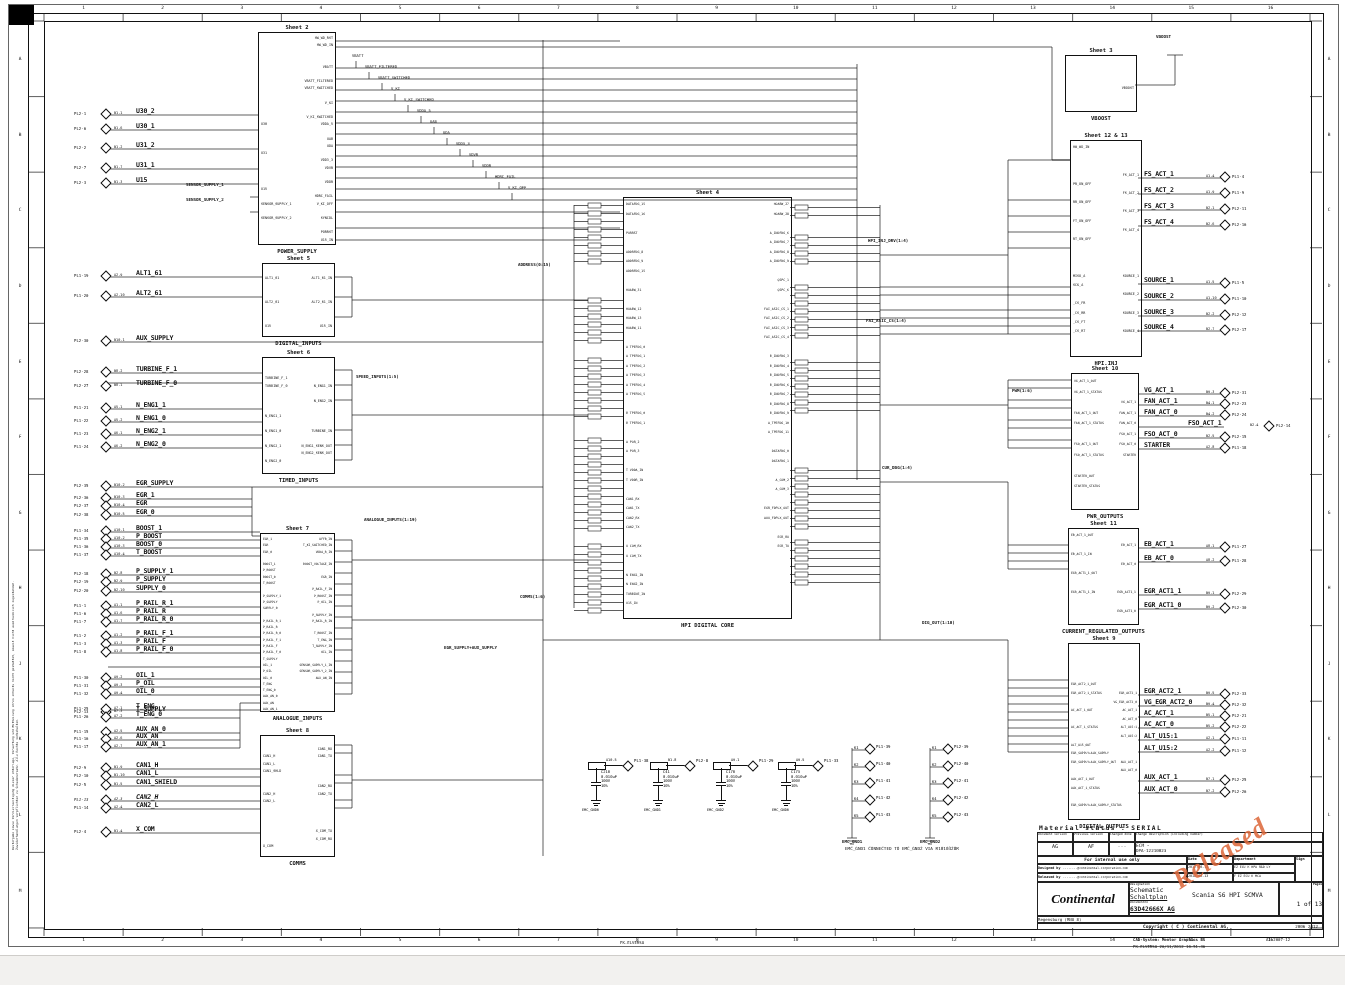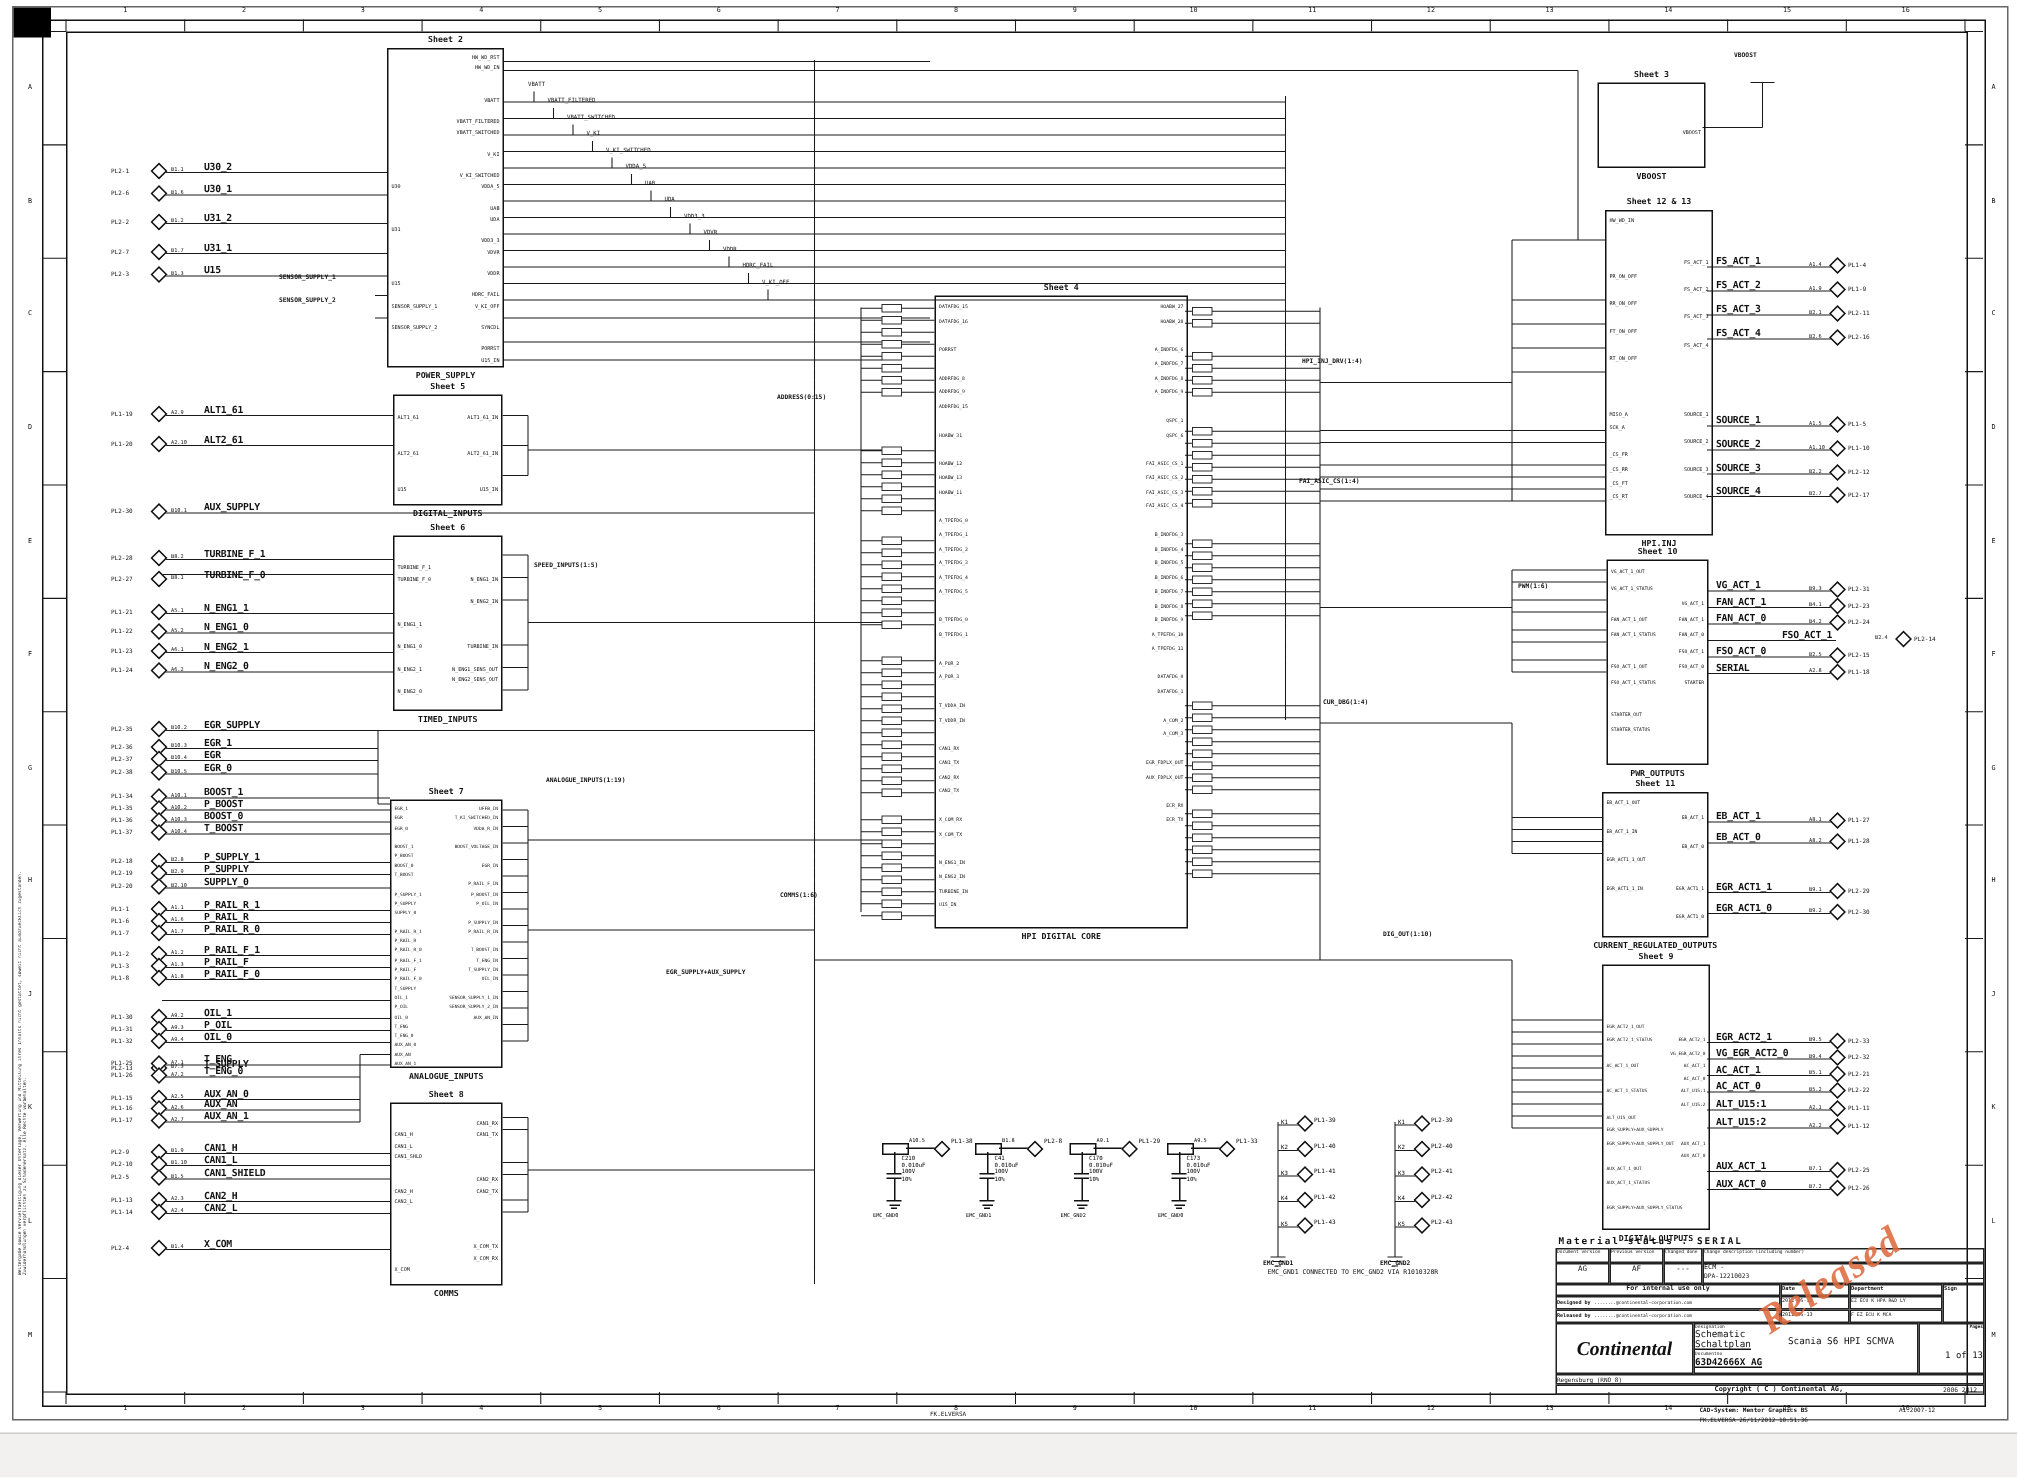--- a/index.html
+++ b/index.html
@@ -971,21 +971,21 @@
           <span class="sig">CAN1_L</span>
         </div>
 
         <div class="lpin" style="top: 777px;">
           <span class="conn">PL2-5</span>
           <span class="dia"></span>
           <span class="code">B1.5</span>
           <span class="sig">CAN1_SHIELD</span>
         </div>
 
-        <div class="lpin" style="top: 792px;">
+        <div class="lpin" style="top: 792px; font-style: italic;">
           <span class="conn">PL1-13</span>
           <span class="dia"></span>
           <span class="code">A2.3</span>
           <span class="sig">CAN2_H</span>
         </div>
 
         <div class="lpin" style="top: 800px;">
           <span class="conn">PL1-14</span>
           <span class="dia"></span>
           <span class="code">A2.4</span>
@@ -1087,21 +1087,21 @@
         </div>
 
         <div class="rpin" style="top: 429px;">
           <span class="sig">FSO_ACT_0</span>
           <span class="code">B2.5</span>
           <span class="dia"></span>
           <span class="conn">PL2-15</span>
         </div>
 
         <div class="rpin" style="top: 440px;">
-          <span class="sig">SERIAL</span>
+          <span class="sig">STARTER</span>
           <span class="code">A2.8</span>
           <span class="dia"></span>
           <span class="conn">PL1-18</span>
         </div>
 
         <div class="rpin" style="top: 539px;">
           <span class="sig">EB_ACT_1</span>
           <span class="code">A8.1</span>
           <span class="dia"></span>
           <span class="conn">PL1-27</span>

